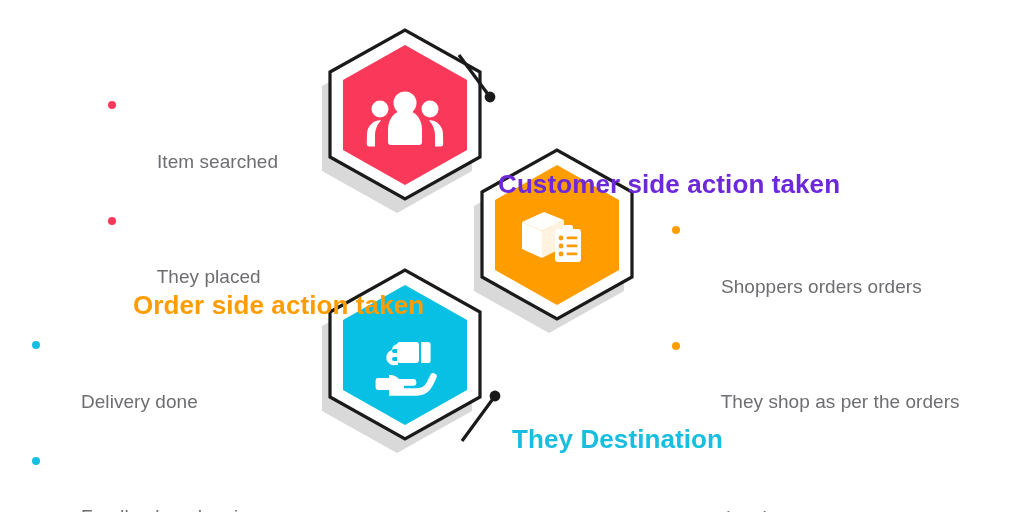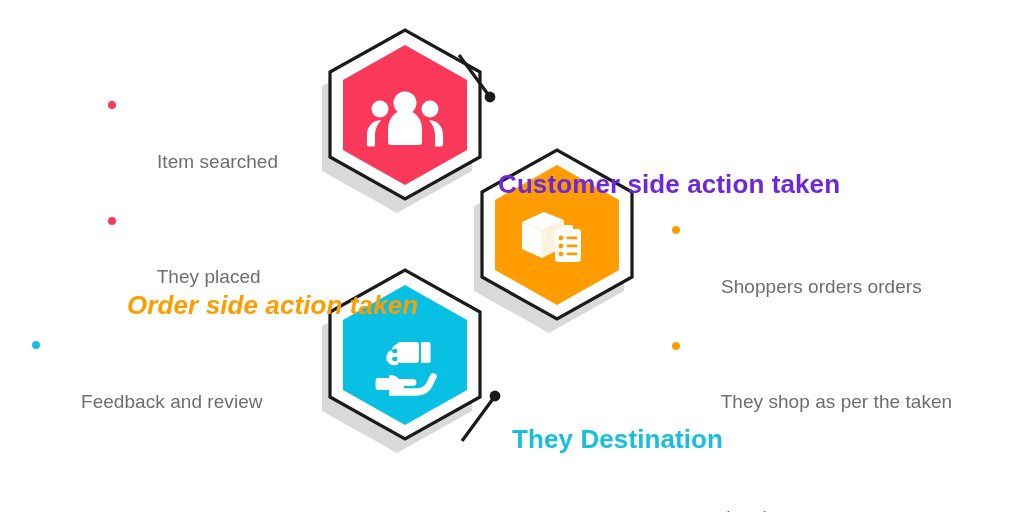--- a/index.html
+++ b/index.html
@@ -77,21 +77,21 @@
   }
 
   .bullets.pink  li .dot { background: #F9385A; }
   .bullets.amber li .dot { background: #FF9D00; }
   .bullets.cyan  li .dot { background: #18BEE0; }
 
   
   #bullets-customer { left: 108px; top: 90px; text-align: left; }
   #heading-customer { left: 498px; top: 106px; }
 
-  #heading-order    { left: 127px; top: 227px; font-style: italic; }
+  #heading-order    { left: 133px; top: 227px; }
   #bullets-shopper  { left: 672px; top: 215px; }
 
   #bullets-delivery { left: 32px;  top: 330px; }
   #heading-final    { left: 512px; top: 361px; }
 </style>
 </head>
 <body>
 
 <div id="stage">
 
@@ -197,29 +197,33 @@
     <div>Order side action taken</div>
   </div>
 
   <ul class="txt bullets amber" id="bullets-shopper">
     <li>
       <span class="dot"></span>
       <span>Shoppers orders orders</span>
     </li>
     <li>
       <span class="dot"></span>
-      <span>They shop as per the taken</span>
+      <span>They shop as per the orders</span>
     </li>
     <li class="cont">
       
       <span>they have gotten</span>
     </li>
   </ul>
 
   <ul class="txt bullets cyan" id="bullets-delivery">
+    <li>
+      <span class="dot"></span>
+      <span>Delivery done</span>
+    </li>
     <li>
       <span class="dot"></span>
       <span>Feedback and review</span>
     </li>
   </ul>
 
   <div class="txt heading cyan" id="heading-final">
     <div>They Destination</div>
     
   </div>

